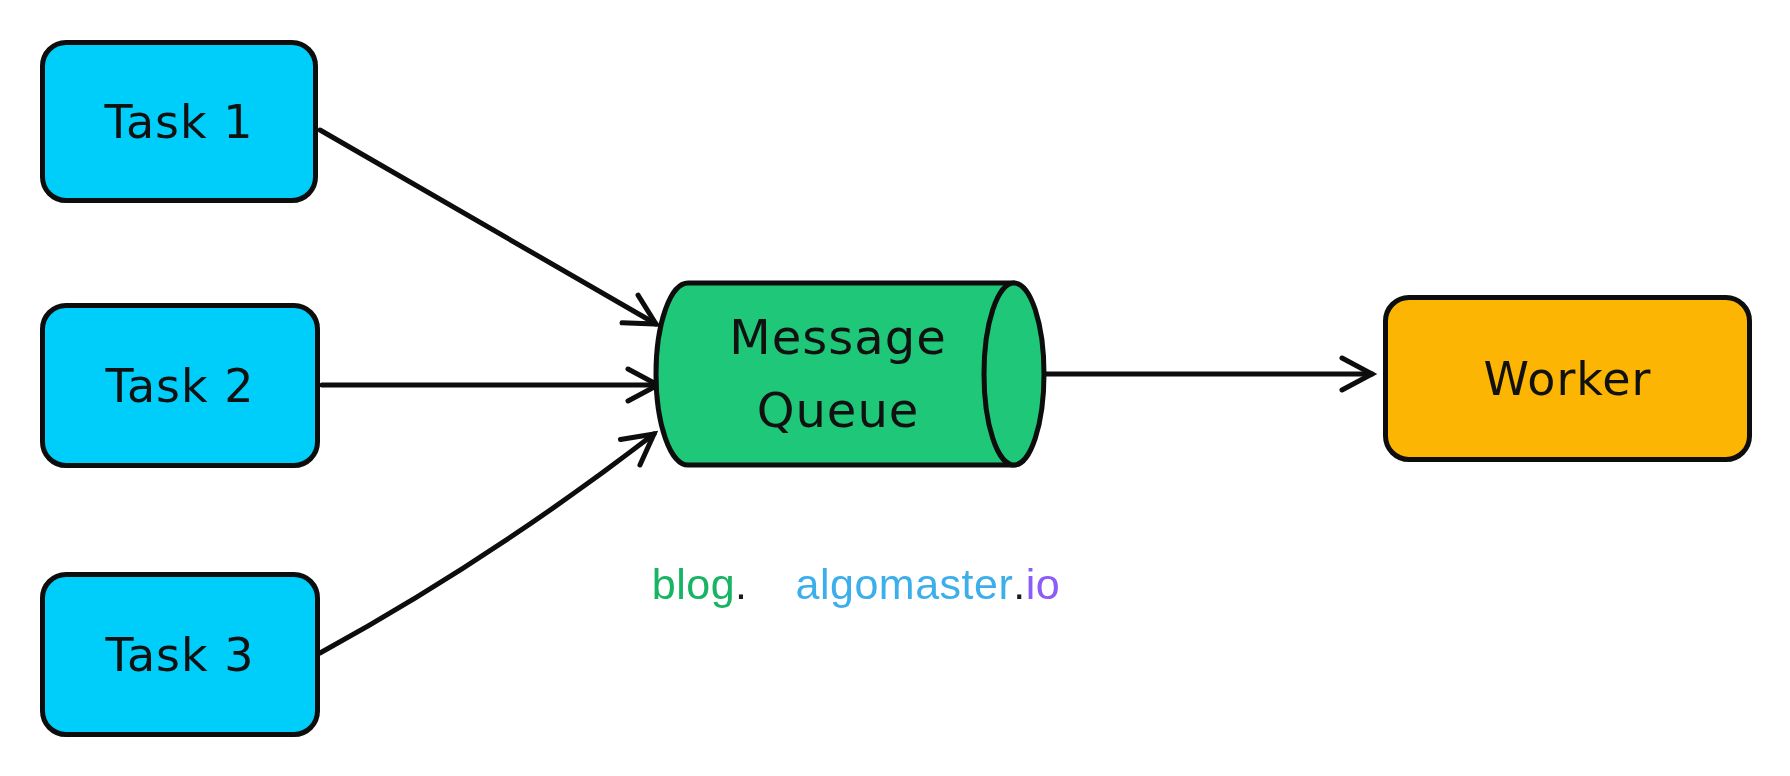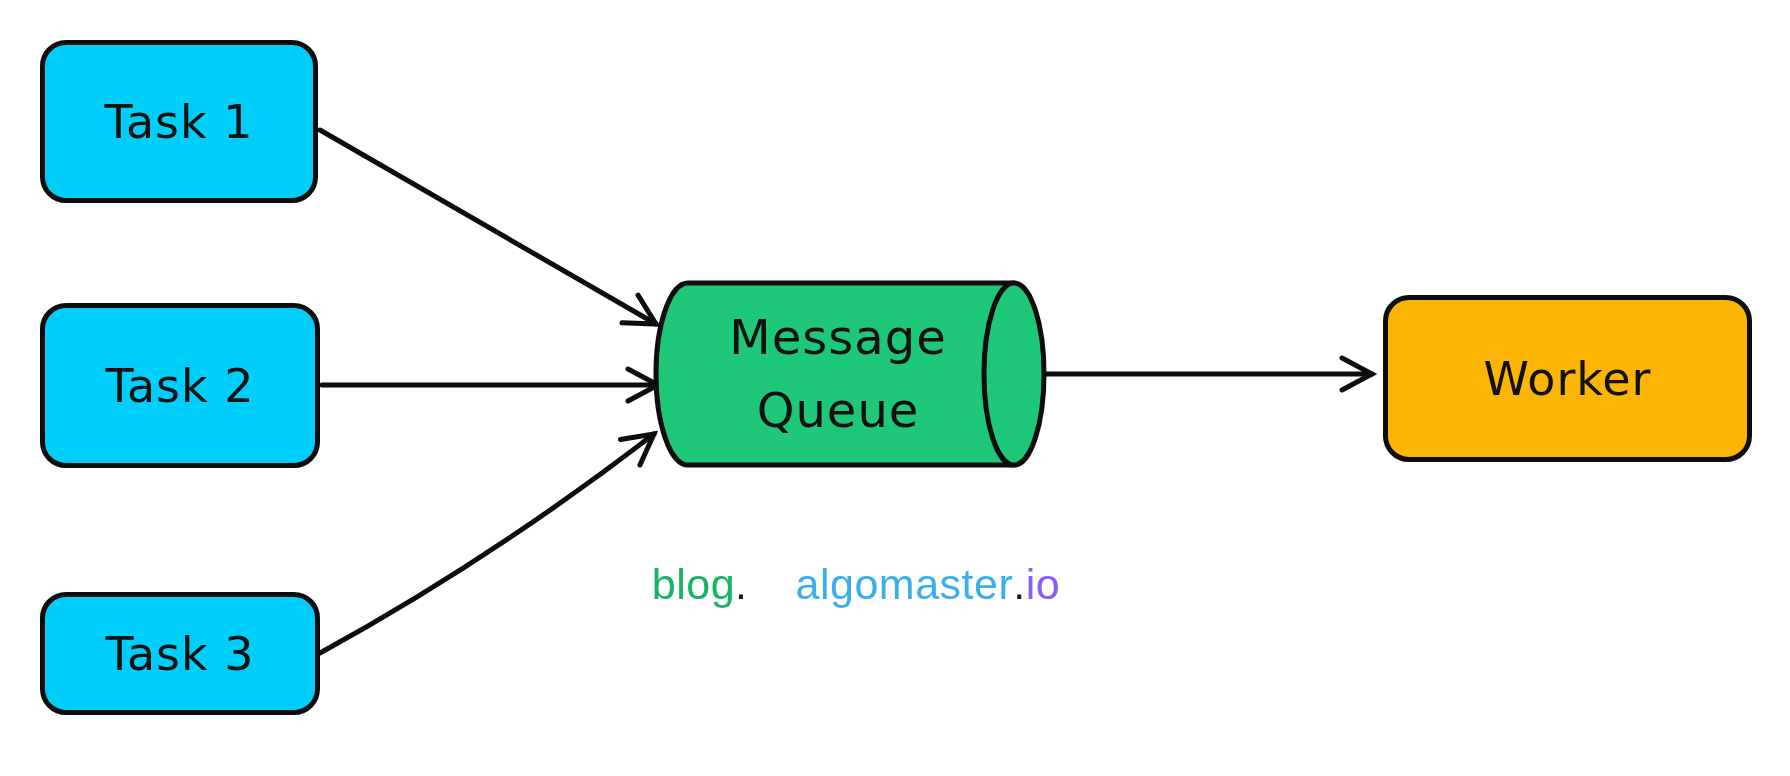--- a/index.html
+++ b/index.html
@@ -29,21 +29,21 @@
     border: 5px solid #0d0d0d;
     border-radius: 26px;
     color: #111111;
     font-size: 46px;
     letter-spacing: 1px;
   }
 
   .node-task { background: #00CEFA; }
   .node-task1 { left: 40px;  top: 40px;  width: 278px; height: 163px; }
   .node-task2 { left: 40px;  top: 303px; width: 280px; height: 165px; }
-  .node-task3 { left: 40px;  top: 572px; width: 280px; height: 123px; margin-top: 20px; }
+  .node-task3 { left: 40px;  top: 572px; width: 280px; height: 165px; }
 
   .node-worker {
     left: 1383px; top: 283px; width: 369px; height: 167px;
     background: #FCB503;
     margin-top: 12px;
   }
 
   .cyl-body { fill: #1EC878; stroke: #0d0d0d; stroke-width: 5; stroke-linejoin: round; }
   .cyl-cap  { fill: #1EC878; stroke: #0d0d0d; stroke-width: 5; }
 

